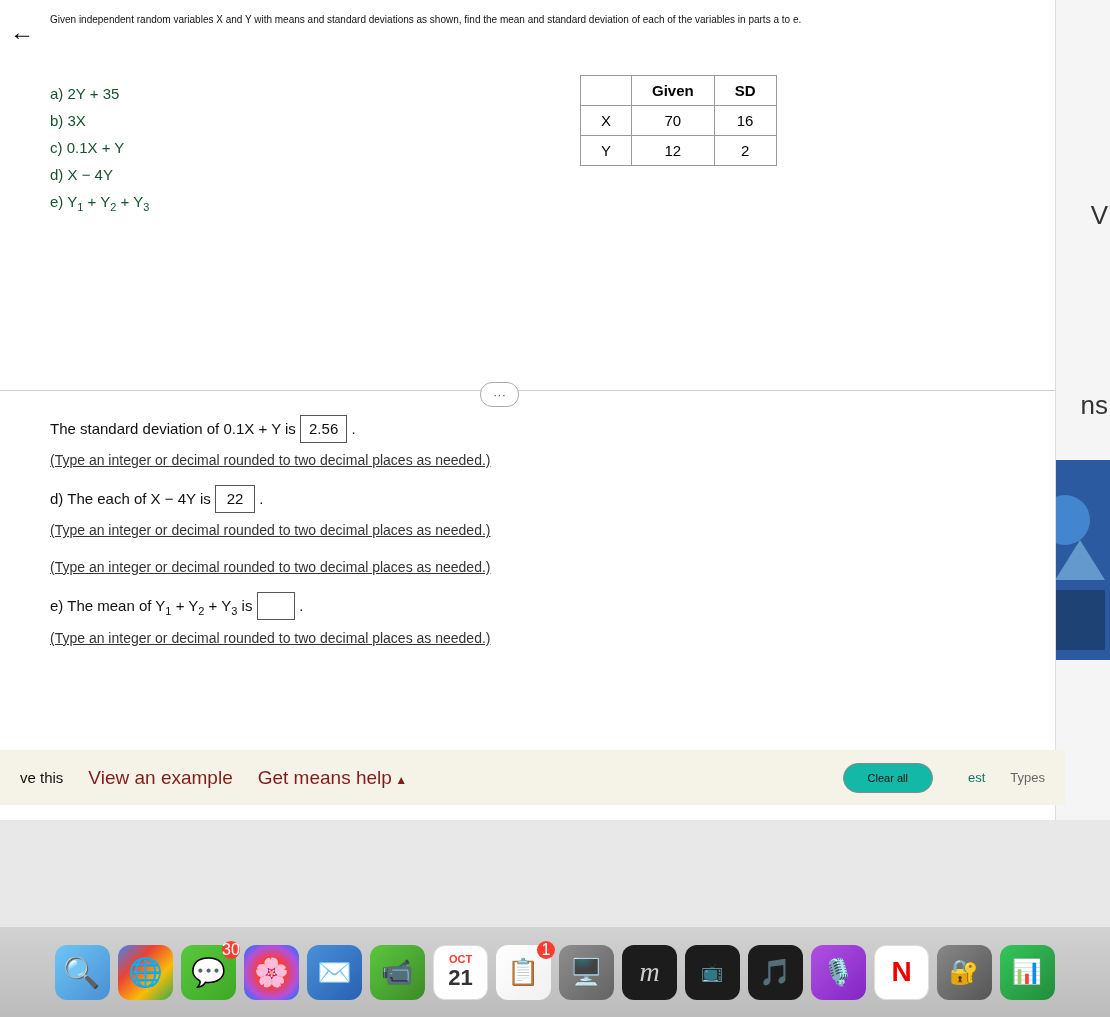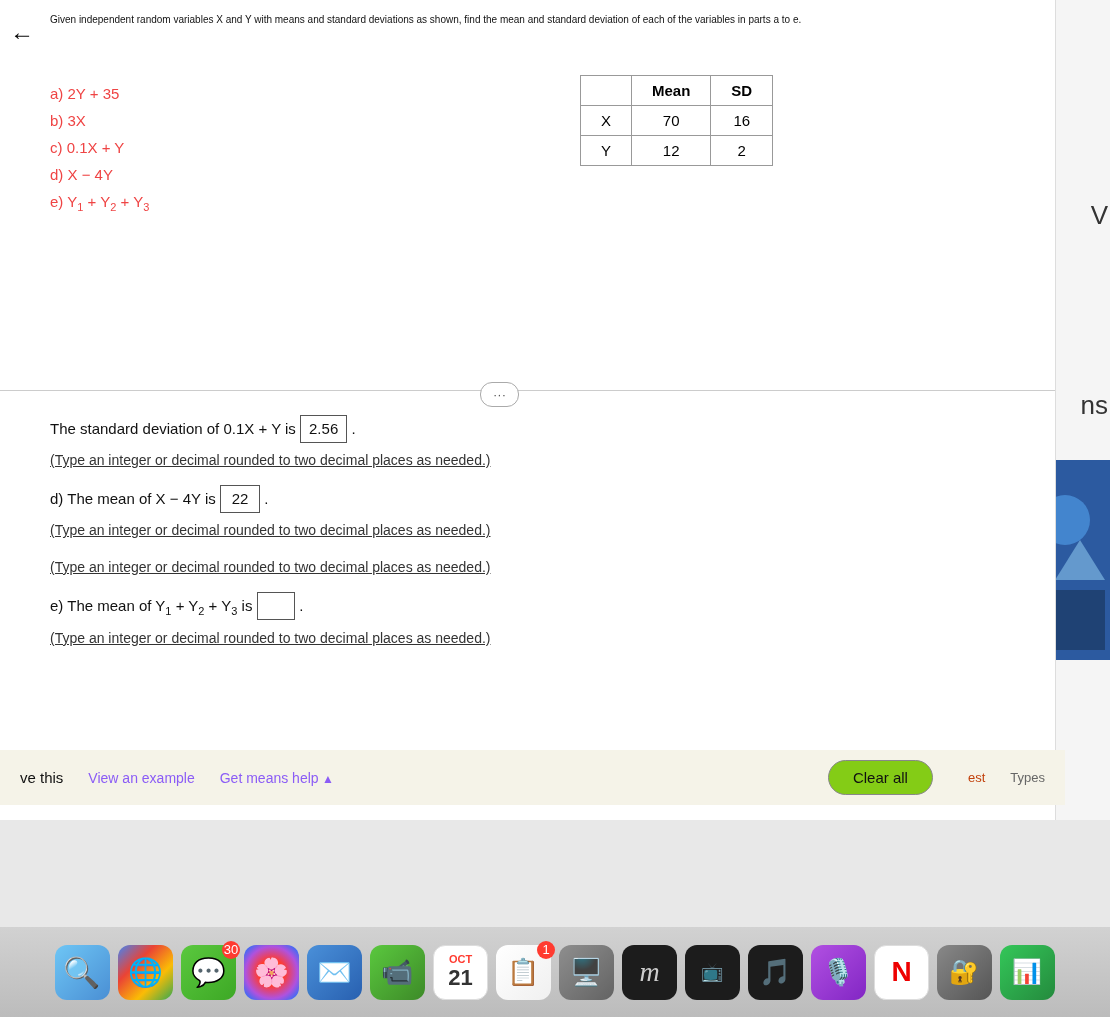--- a/index.html
+++ b/index.html
@@ -56,21 +56,21 @@
       color: #111;
     }
 
     
     .parts-list {
       position: absolute;
       top: 80px;
       left: 50px;
       font-size: 15px;
       line-height: 1.8;
-      color: #ef4444;
+      color: #14532d;
     }
 
     
     .stats-table {
       position: absolute;
       top: 75px;
       left: 580px;
       border-collapse: collapse;
       font-size: 15px;
     }
@@ -160,38 +160,38 @@
       width: 1065px;
       height: 55px;
       background: #f5f3e8;
       display: flex;
       align-items: center;
       padding: 0 20px;
       gap: 25px;
     }
 
     .bottom-link {
-      font-size: 14px;
-      color: #8b5cf6;
+      font-size: 19px;
+      color: #7f1d1d;
       cursor: pointer;
       text-decoration: none;
     }
 
     .bottom-link-arrow::after {
       content: ' ▲';
       font-size: 12px;
     }
 
     .clear-btn {
       margin-left: auto;
       border: 1px solid #888;
-      background: #84cc16;
+      background: #14b8a6;
       border-radius: 20px;
       padding: 8px 24px;
-      font-size: 15px;
+      font-size: 11px;
       cursor: pointer;
       color: #111;
     }
 
     .check-btn {
       background: #e8637a;
       color: #fff;
       border: none;
       border-radius: 20px;
       padding: 10px 24px;
@@ -261,21 +261,21 @@
 
     .dock-badge {
       position: absolute;
       top: -4px;
       right: -4px;
       background: #ff3b30;
       color: white;
       border-radius: 50%;
       width: 18px;
       height: 18px;
-      font-size: 13px;
+      font-size: 16px;
       display: flex;
       align-items: center;
       justify-content: center;
     }
 
     .calendar-date {
       font-size: 22px;
       font-weight: bold;
       color: #333;
     }
@@ -313,21 +313,21 @@
     <div>b) 3X</div>
     <div>c) 0.1X + Y</div>
     <div>d) X − 4Y</div>
     <div>e) Y<sub>1</sub> + Y<sub>2</sub> + Y<sub>3</sub></div>
   </div>
 
   <table class="stats-table">
     <thead>
       <tr>
         <th></th>
-        <th>Mean</th>
+        <th>Given</th>
         <th>SD</th>
       </tr>
     </thead>
     <tbody>
       <tr>
         <td>X</td>
         <td>70</td>
         <td>16</td>
       </tr>
       <tr>
@@ -345,21 +345,21 @@
   <div class="answers-section">
 
     <div class="answer-line">
       <span>The standard deviation of 0.1X + Y is</span>
       <span class="answer-box">2.56</span>
       <span>.</span>
     </div>
     <div class="hint-text">(Type an integer or decimal rounded to two decimal places as needed.)</div>
 
     <div class="answer-line">
-      <span>d) The mean of X − 4Y is</span>
+      <span>d) The each of X − 4Y is</span>
       <span class="answer-box">22</span>
       <span>.</span>
     </div>
     <div class="hint-text">(Type an integer or decimal rounded to two decimal places as needed.)</div>
 
     <div class="hint-text">(Type an integer or decimal rounded to two decimal places as needed.)</div>
 
     <div class="answer-line">
       <span>e) The mean of Y<sub>1</sub> + Y<sub>2</sub> + Y<sub>3</sub> is </span>
       <span class="answer-box-empty">&nbsp;&nbsp;&nbsp;</span>
@@ -386,21 +386,21 @@
       <rect x="5" y="130" width="55" height="60" fill="#1e3f6f" opacity="0.9"></rect>
     </svg>
   </div>
 </div>
 
 <div class="bottom-bar">
   <span class="ve-this-text">ve this</span>
   <a class="bottom-link">View an example</a>
   <a class="bottom-link bottom-link-arrow">Get means help</a>
   <button class="clear-btn">Clear all</button>
-  <span style="margin-left:10px;font-size:13px;color:#c2410c;">est</span>
+  <span style="margin-left:10px;font-size:13px;color:#0f766e;">est</span>
   <span style="font-size:13px;color:#666;">Types</span>
 </div>
 
 <div class="dock">
 
   <div class="dock-icon dock-icon-finder">
     <span style="font-size:30px;">🔍</span>
   </div>
 
   <div class="dock-icon dock-icon-chrome">

